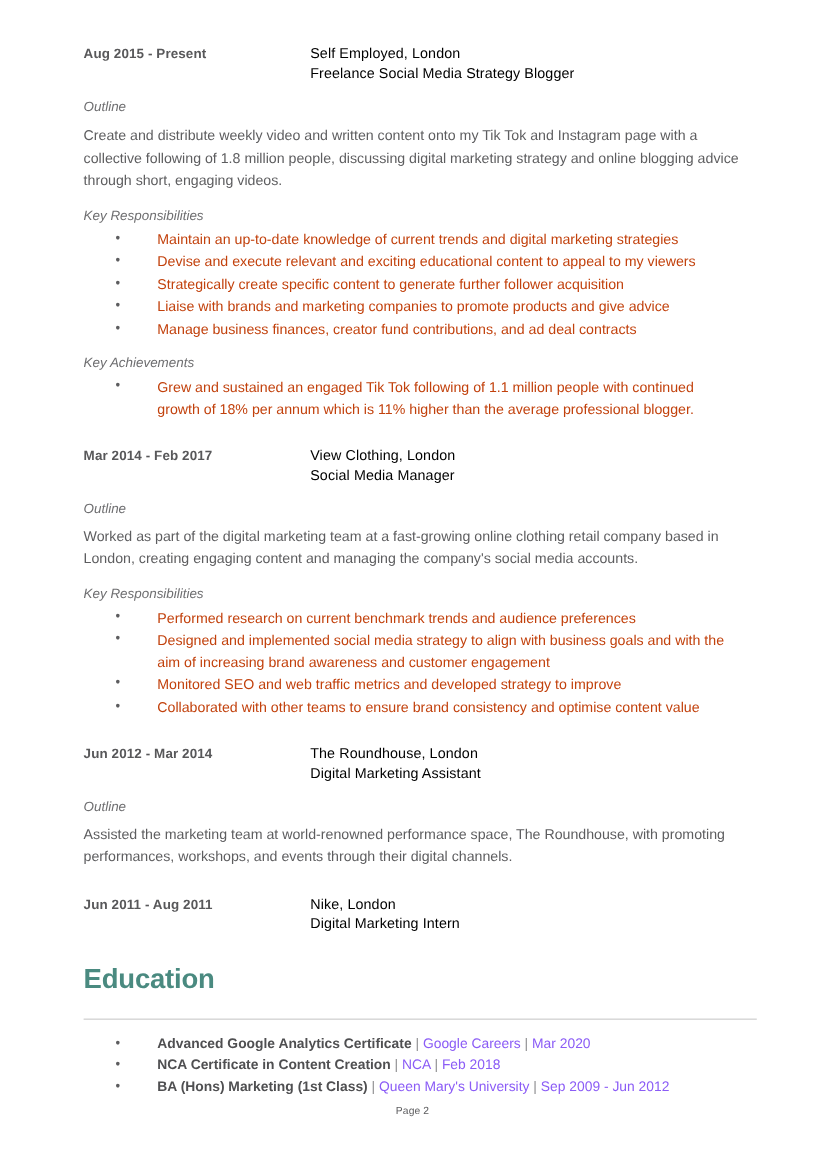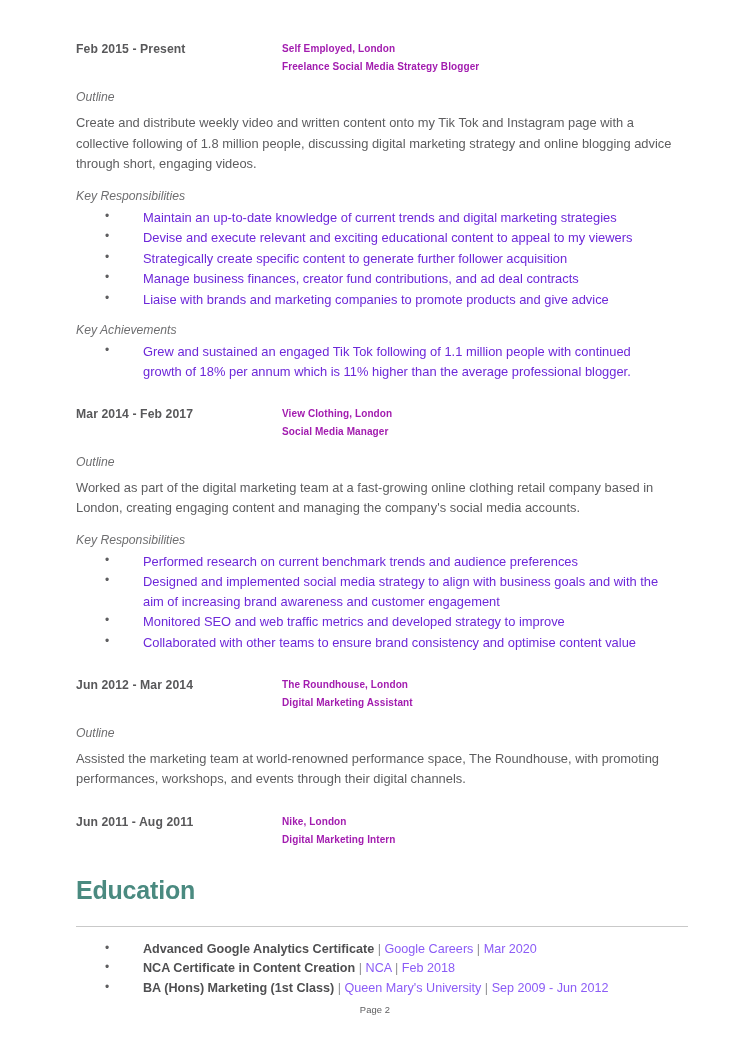--- a/index.html
+++ b/index.html
@@ -39,23 +39,23 @@
     width: 206px;
     flex: 0 0 206px;
     font-size: 12.2px;
     font-weight: bold;
     color: #58585a;
     line-height: 18px;
     letter-spacing: 0.1px;
   }
   .job-titles {
     flex: 1 1 auto;
-    font-size: 10px;
-    font-weight: bold;
-    color: #a21caf;
+    font-size: 13px;
+    font-weight: normal;
+    color: #000000;
     line-height: 18px;
     letter-spacing: 0.1px;
   }
   .job-company { display: block; }
   .job-role { display: block; }
 
   
   .sub-label {
     font-style: italic;
     font-size: 12.2px;
@@ -76,21 +76,21 @@
   
   ul.bullets {
     list-style: none;
     margin: 4px 0 0 0;
     padding: 0;
   }
   ul.bullets > li {
     position: relative;
     padding-left: 67px;
     font-size: 12.9px;
-    color: #6d28d9;
+    color: #c2410c;
     line-height: 19.6px;
     margin-top: 1px;
   }
   ul.bullets > li::before {
     content: "\2022";
     position: absolute;
     left: 29px;
     top: -1px;
     font-size: 12px;
     color: #5d5d5f;
@@ -159,36 +159,36 @@
   }
 </style>
 </head>
 <body>
 
 <div class="page">
   <div class="content">
 
     <div class="job">
       <div class="job-head">
-        <div class="job-dates">Feb 2015 - Present</div>
+        <div class="job-dates">Aug 2015 - Present</div>
         <div class="job-titles">
           <span class="job-company">Self Employed, London</span>
           <span class="job-role">Freelance Social Media Strategy Blogger</span>
         </div>
       </div>
       <div class="sub-label">Outline</div>
       <div class="para">Create and distribute weekly video and written content onto my Tik Tok and Instagram page with a collective following of 1.8 million people, discussing digital marketing strategy and online blogging advice through short, engaging videos.</div>
 
       <div class="sub-label">Key Responsibilities</div>
       <ul class="bullets">
         <li>Maintain an up-to-date knowledge of current trends and digital marketing strategies</li>
         <li>Devise and execute relevant and exciting educational content to appeal to my viewers</li>
         <li>Strategically create specific content to generate further follower acquisition</li>
+        <li>Liaise with brands and marketing companies to promote products and give advice</li>
         <li>Manage business finances, creator fund contributions, and ad deal contracts</li>
-        <li>Liaise with brands and marketing companies to promote products and give advice</li>
       </ul>
 
       <div class="sub-label">Key Achievements</div>
       <ul class="bullets">
         <li>Grew and sustained an engaged Tik Tok following of 1.1 million people with continued growth of 18% per annum which is 11% higher than the average professional blogger.</li>
       </ul>
     </div>
 
     <div class="job" style="margin-top:23px;">
       <div class="job-head">

